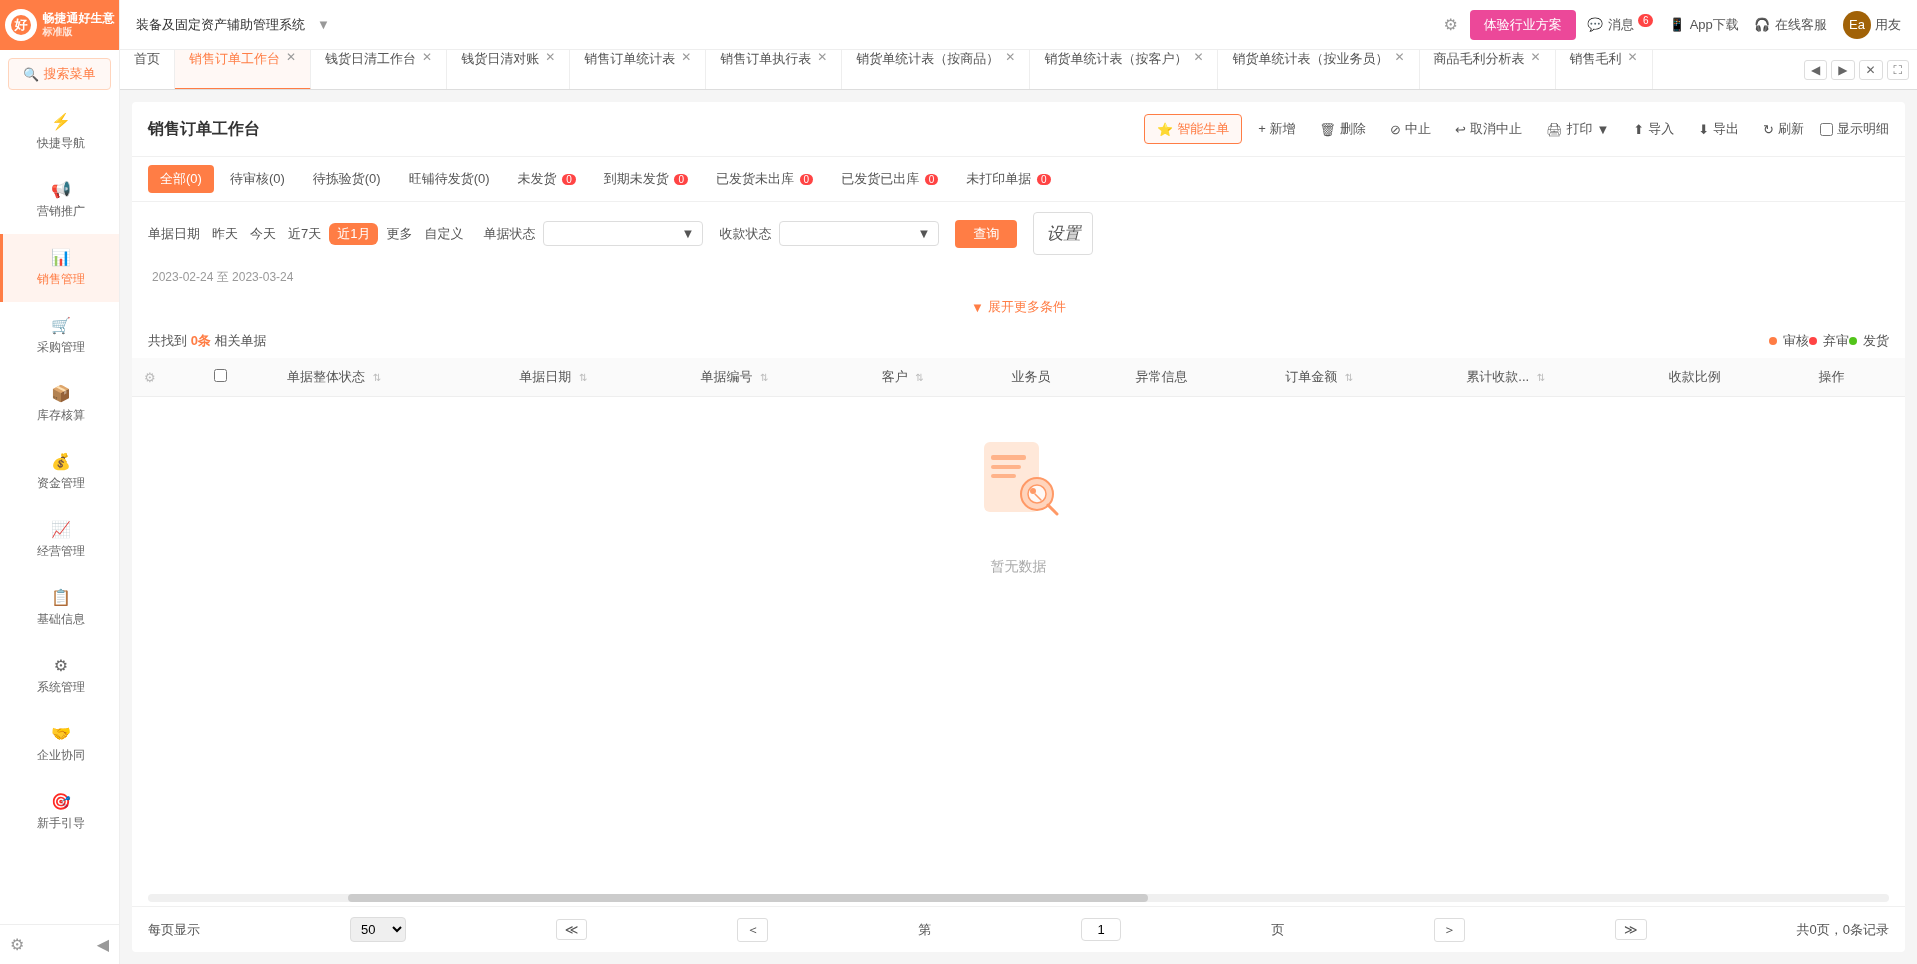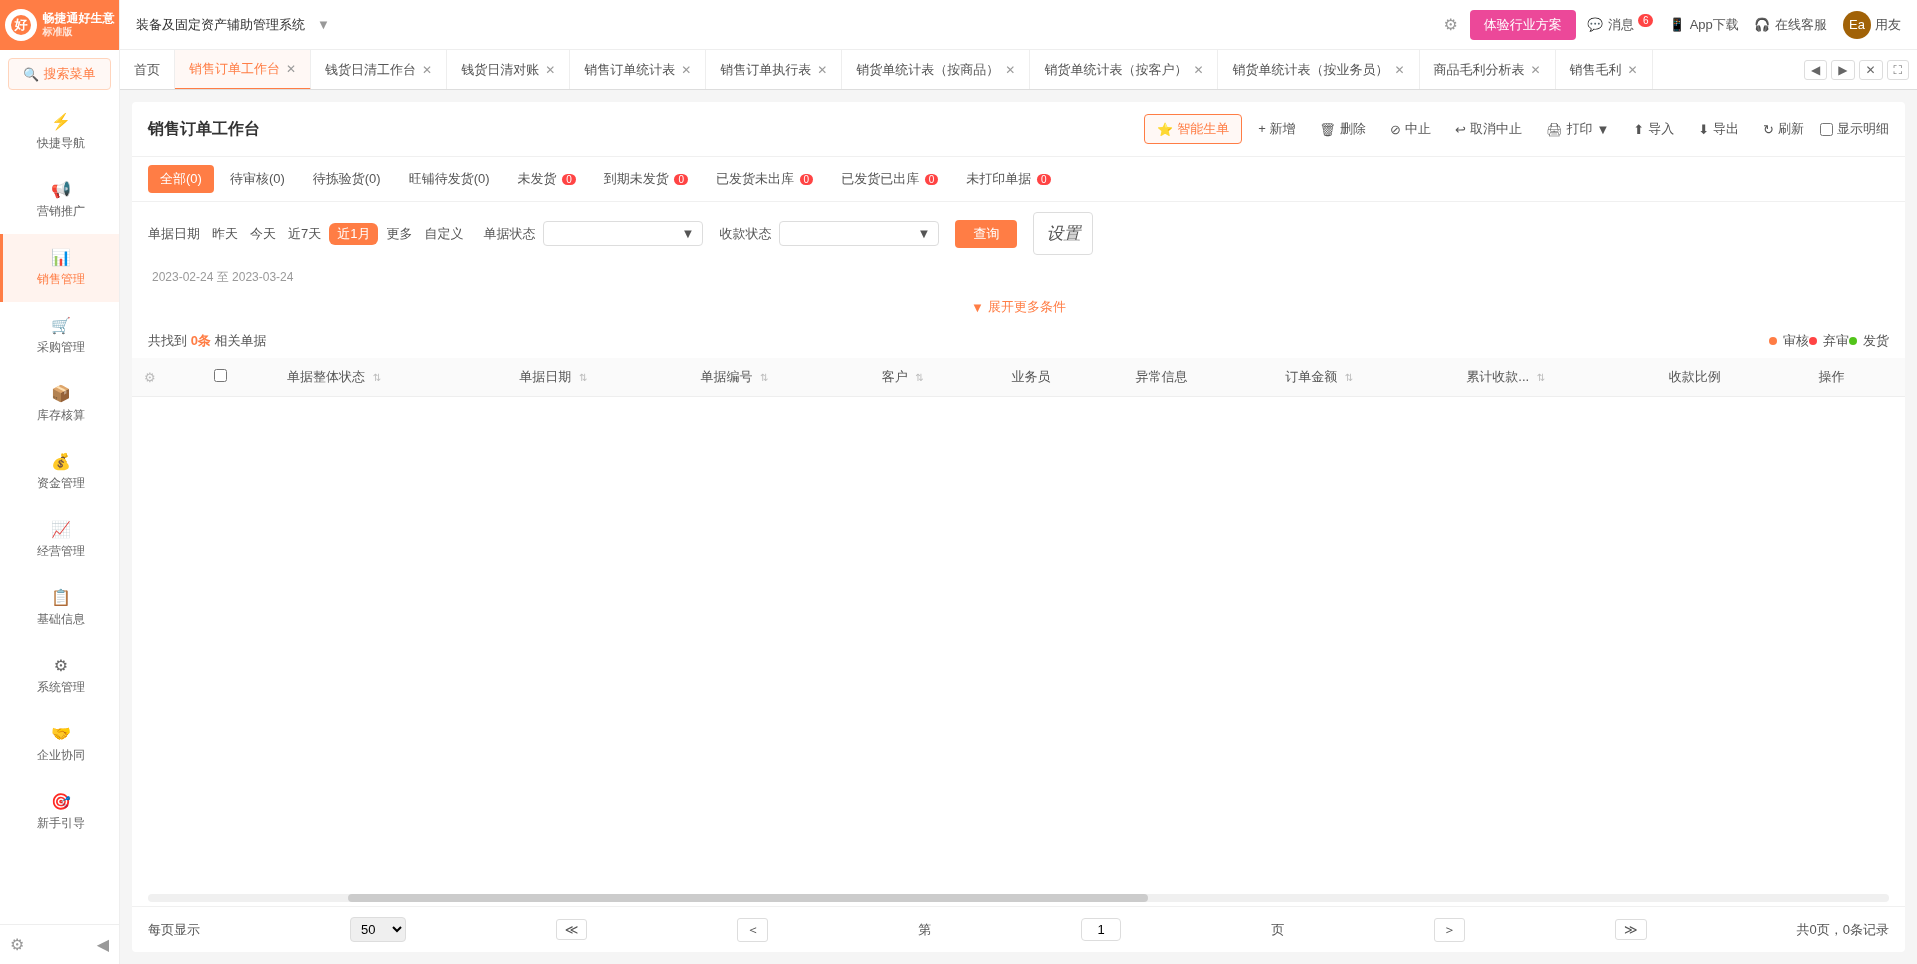--- a/index.html
+++ b/index.html
@@ -27,21 +27,21 @@
     .topbar-dropdown { color: #999; cursor: pointer; }
     .topbar-settings { color: #999; cursor: pointer; font-size: 16px; }
     .topbar-industry-btn { background: #ec4899; color: white; border: none; border-radius: 4px; padding: 6px 14px; cursor: pointer; font-size: 13px; }
     .topbar-right { display: flex; align-items: center; gap: 16px; color: #555; }
     .topbar-right-item { display: flex; align-items: center; gap: 4px; cursor: pointer; font-size: 13px; }
     .topbar-badge { background: #ff4444; color: white; border-radius: 10px; font-size: 10px; padding: 1px 5px; position: relative; top: -4px; }
     .user-avatar { width: 28px; height: 28px; background: #a16207; border-radius: 50%; display: flex; align-items: center; justify-content: center; color: white; font-size: 12px; }
 
     
     .tabs-bar { background: #fff; border-bottom: 1px solid #ddd; display: flex; align-items: center; height: 40px; overflow: hidden; }
-    .tab-item { padding: 0 14px; height: 40px; display: flex; align-items: center; gap: 6px; cursor: pointer; white-space: nowrap; font-size: 13px; color: #555; border-right: 1px solid #eee; flex-shrink: 0; }
+    .tab-item { padding: 0 14px; height: 40px; display: flex; gap: 6px; cursor: pointer; white-space: nowrap; font-size: 13px; color: #555; border-right: 1px solid #eee; flex-shrink: 0; }
     .tab-item:first-child { color: #555; }
     .tab-item.active { background: #fff8f5; color: #ff7d45; border-bottom: 2px solid #ff7d45; }
     .tab-close { color: #999; font-size: 12px; cursor: pointer; }
     .tab-home { color: #555; font-weight: normal; }
     .tabs-nav { display: flex; align-items: center; margin-left: auto; padding: 0 8px; gap: 4px; }
     .tabs-nav-btn { background: none; border: 1px solid #ddd; border-radius: 3px; padding: 2px 6px; cursor: pointer; color: #666; font-size: 12px; }
 
     
     .content { flex: 1; display: flex; flex-direction: column; overflow: hidden; background: #f5f5f5; padding: 12px; }
     .content-panel { background: #fff; border-radius: 4px; flex: 1; display: flex; flex-direction: column; overflow: hidden; }
@@ -461,20 +461,37 @@
                 </th>
                 <th>
                   <span>操作</span>
                 </th>
               </tr>
             </thead>
             <tbody>
             </tbody>
           </table>
 
+          <div class="empty-state">
+            <div style="font-size:80px;color:#ffccaa;margin-bottom:12px;">
+              
+              <svg width="100" height="90" viewBox="0 0 100 90" fill="none">
+                <rect x="15" y="5" width="55" height="70" rx="6" fill="#ffe8d9"></rect>
+                <rect x="22" y="18" width="35" height="5" rx="2" fill="#ffb38a"></rect>
+                <rect x="22" y="28" width="30" height="4" rx="2" fill="#ffb38a"></rect>
+                <rect x="22" y="37" width="25" height="4" rx="2" fill="#ffb38a"></rect>
+                <circle cx="68" cy="57" r="16" fill="#ffd4bc" stroke="#ff9966" stroke-width="2"></circle>
+                <circle cx="68" cy="57" r="9" fill="#fff8f5" stroke="#ff9966" stroke-width="1.5"></circle>
+                <line x1="79" y1="68" x2="88" y2="77" stroke="#ff9966" stroke-width="3" stroke-linecap="round"></line>
+                <circle cx="64" cy="54" r="3" fill="#ff9966"></circle>
+                <line x1="66" y1="57" x2="72" y2="63" stroke="#ff9966" stroke-width="1.5" stroke-linecap="round"></line>
+              </svg>
+            </div>
+            <span class="empty-text">暂无数据</span>
+          </div>
         </div>
 
         <div class="horizontal-scroll">
           <div class="horizontal-scroll-thumb"></div>
         </div>
 
         <div class="pagination">
           <span class="page-size-label">每页显示</span>
           <select class="page-size-select">
             <option>50</option>

